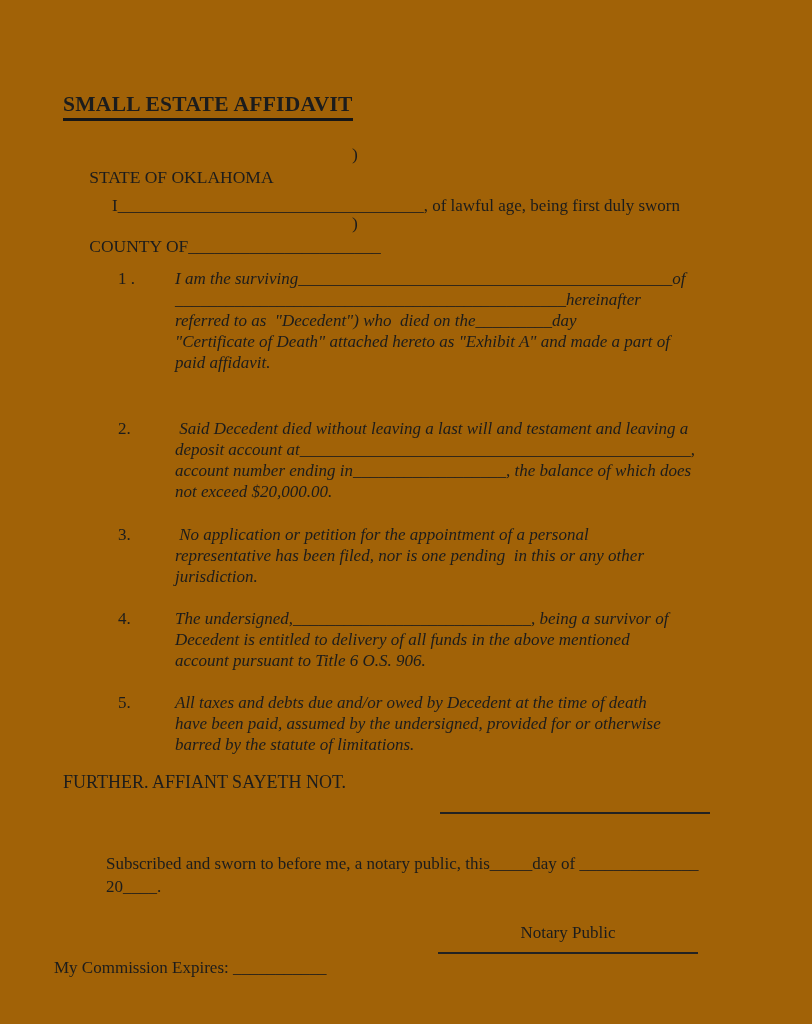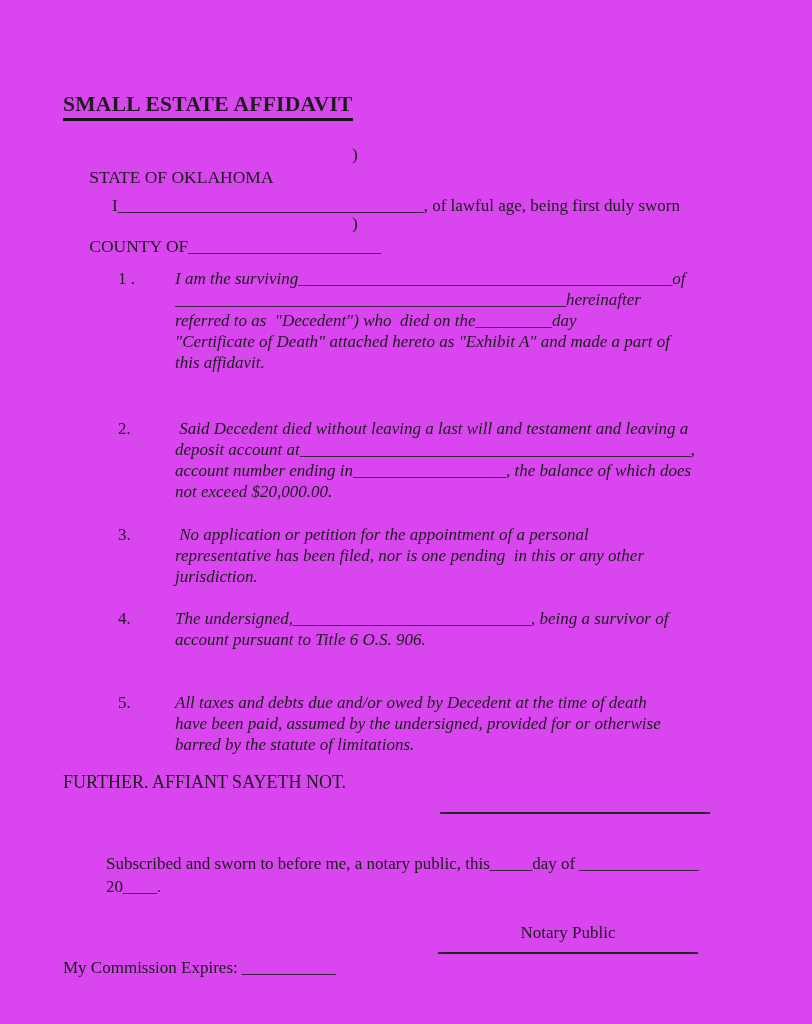--- a/index.html
+++ b/index.html
@@ -4,21 +4,21 @@
 <style>
   html, body {
     margin: 0;
     padding: 0;
     background: #e8e8e8;
   }
   .page {
     position: relative;
     width: 812px;
     height: 1024px;
-    background: #d946ef;
+    background: #a16207;
     color: #1c1c1c;
     font-family: "Liberation Serif", "DejaVu Serif", serif;
     font-size: 17px;
     overflow: hidden;
   }
   .doc-title {
     position: absolute;
     left: 63px;
     top: 92px;
     margin: 0;
@@ -87,21 +87,21 @@
   }
   .subscribed {
     position: absolute;
     left: 106px;
     top: 836px;
     line-height: 23px;
     margin-top: 16px;
   }
   .commission {
     position: absolute;
-    left: 63px;
+    left: 54px;
     top: 958px;
     white-space: pre;
   }
   .notary-label {
     position: absolute;
     left: 438px;
     top: 923px;
     width: 260px;
     text-align: center;
     white-space: pre;
@@ -127,21 +127,21 @@
     <div class="ln">I____________________________________, of lawful age, being first duly sworn</div>
   </div>
 
   <div class="item item-1">
     <div class="num">1 .</div>
     <div class="body">
       <div class="ln">I am the surviving____________________________________________of</div>
       <div class="ln">______________________________________________hereinafter</div>
       <div class="ln">referred to as  "Decedent") who  died on the_________day</div>
       <div class="ln">"Certificate of Death" attached hereto as "Exhibit A" and made a part of</div>
-      <div class="ln">this affidavit.</div>
+      <div class="ln">paid affidavit.</div>
     </div>
   </div>
 
   <div class="item item-2">
     <div class="num">2.</div>
     <div class="body">
       <div class="ln"> Said Decedent died without leaving a last will and testament and leaving a</div>
       <div class="ln">deposit account at______________________________________________,</div>
       <div class="ln">account number ending in__________________, the balance of which does</div>
       <div class="ln">not exceed $20,000.00.</div>
@@ -154,20 +154,21 @@
       <div class="ln"> No application or petition for the appointment of a personal</div>
       <div class="ln">representative has been filed, nor is one pending  in this or any other</div>
       <div class="ln">jurisdiction.</div>
     </div>
   </div>
 
   <div class="item item-4">
     <div class="num">4.</div>
     <div class="body">
       <div class="ln">The undersigned,____________________________, being a survivor of</div>
+      <div class="ln">Decedent is entitled to delivery of all funds in the above mentioned</div>
       <div class="ln">account pursuant to Title 6 O.S. 906.</div>
     </div>
   </div>
 
   <div class="item item-5">
     <div class="num">5.</div>
     <div class="body">
       <div class="ln">All taxes and debts due and/or owed by Decedent at the time of death</div>
       <div class="ln">have been paid, assumed by the undersigned, provided for or otherwise</div>
       <div class="ln">barred by the statute of limitations.</div>

